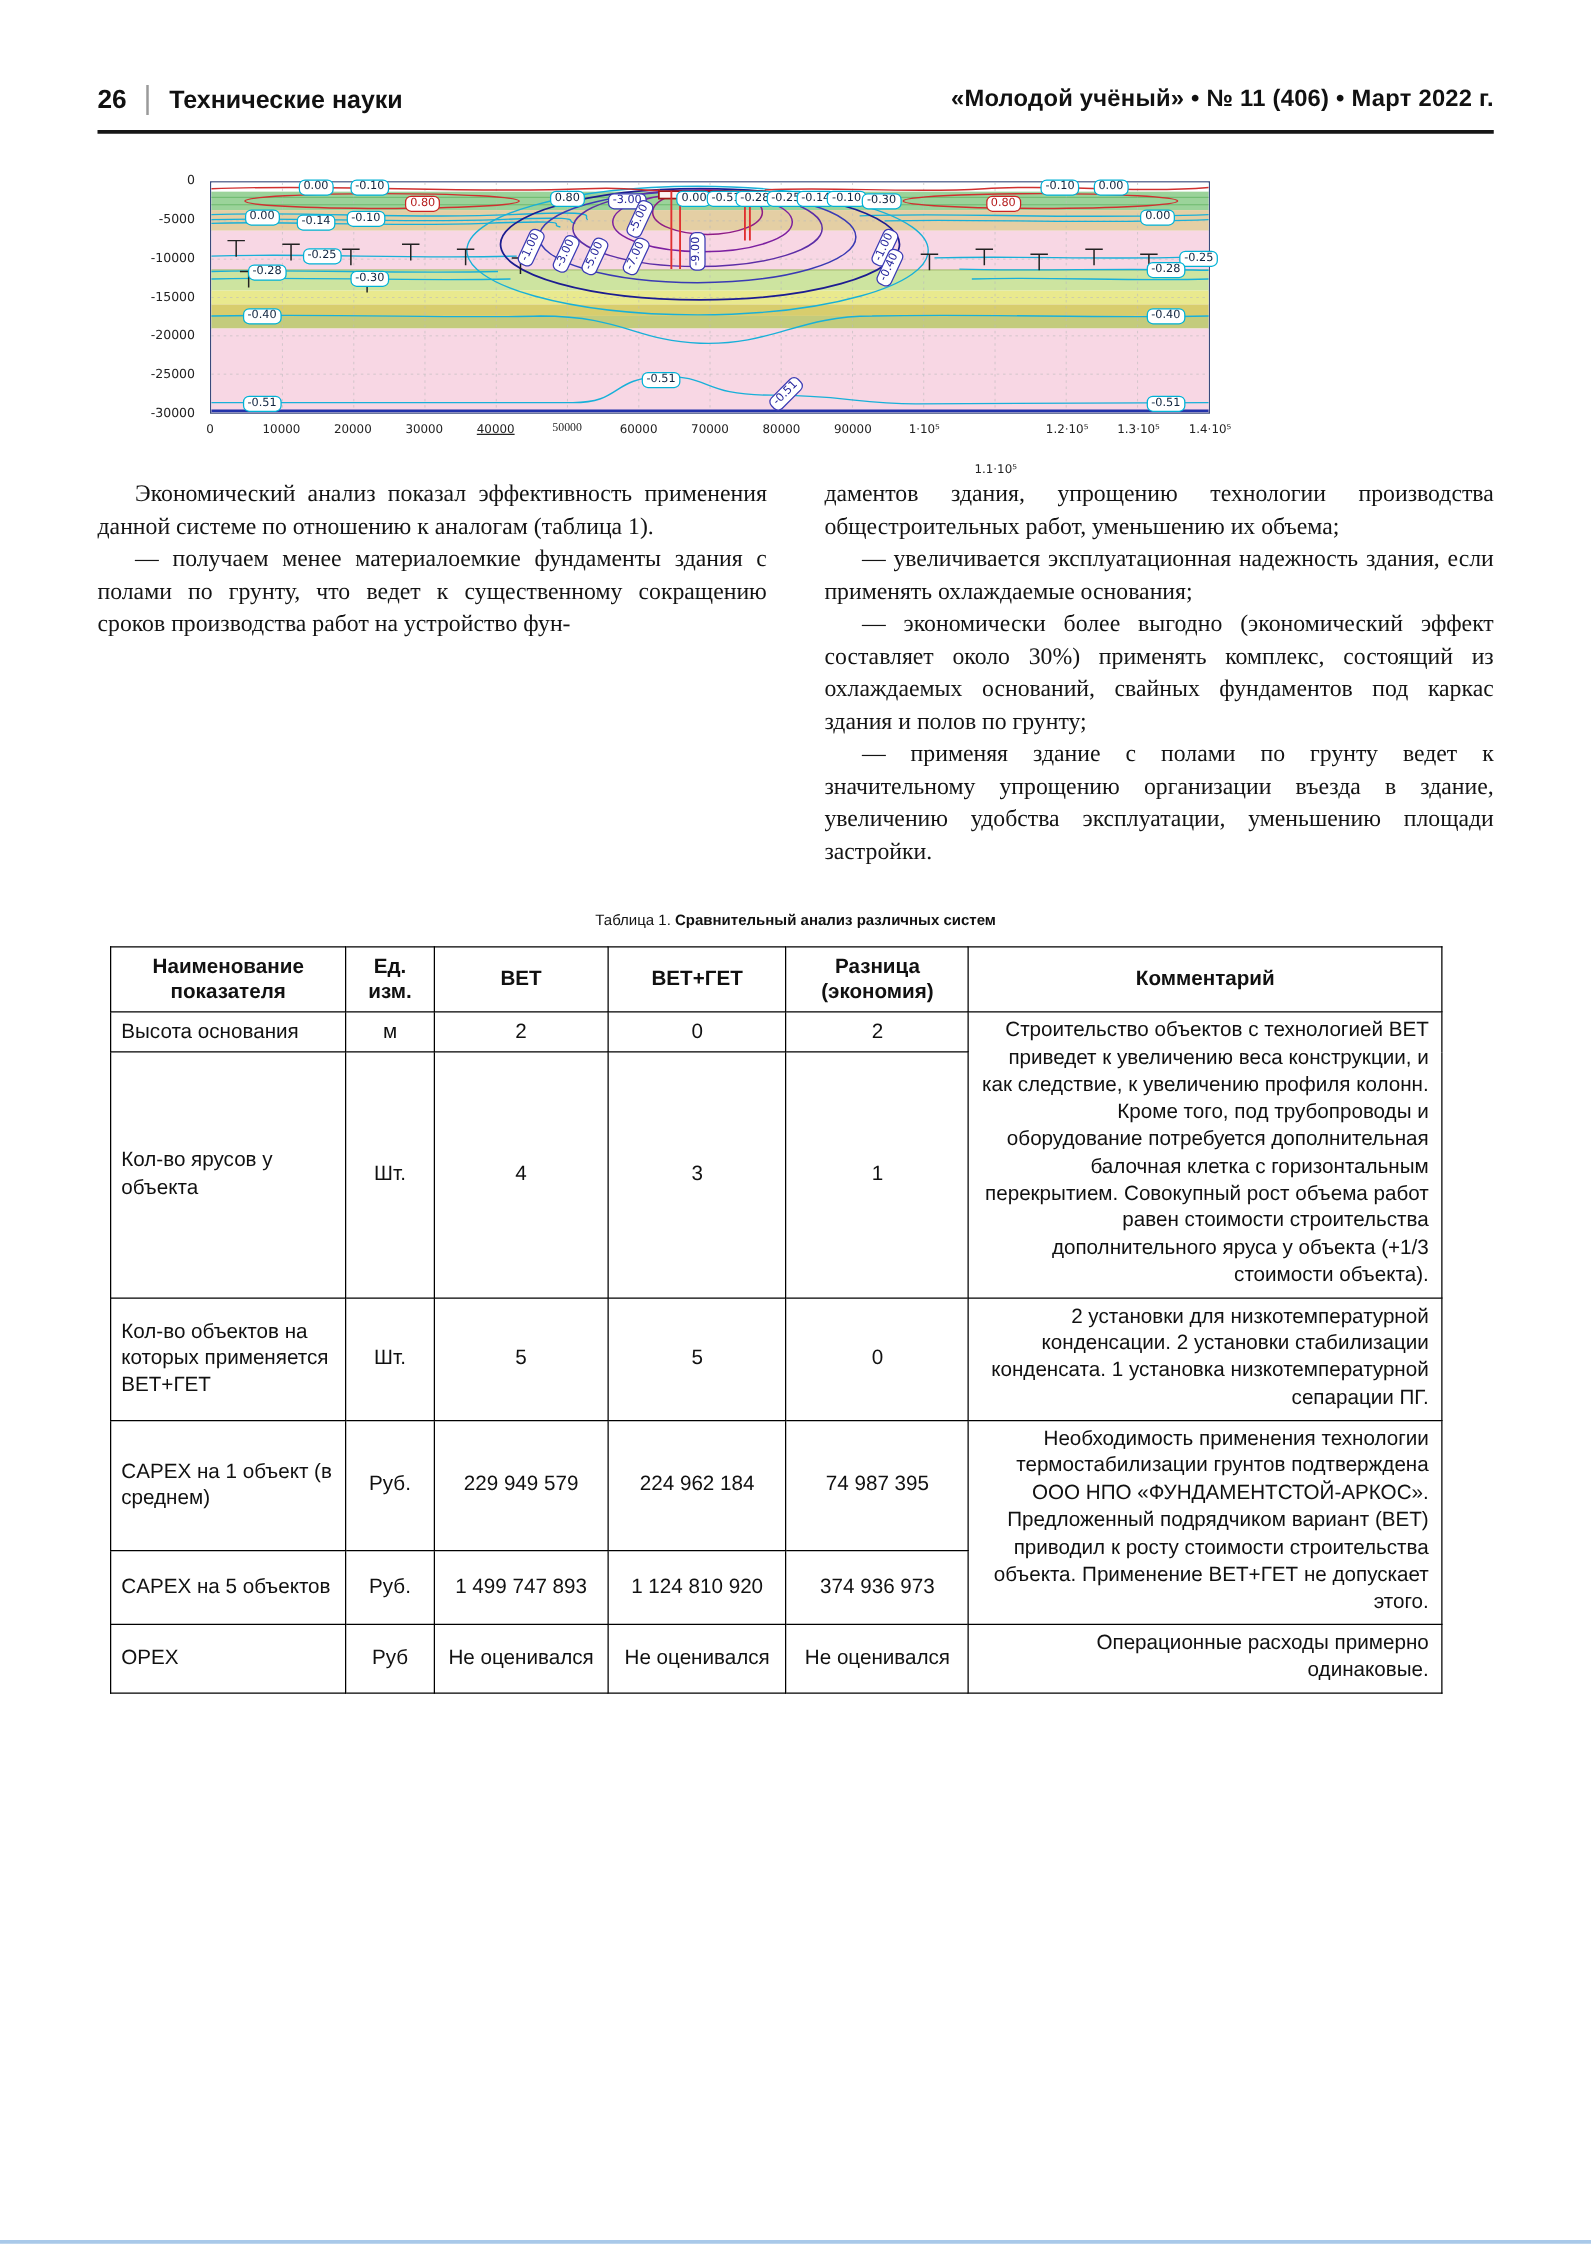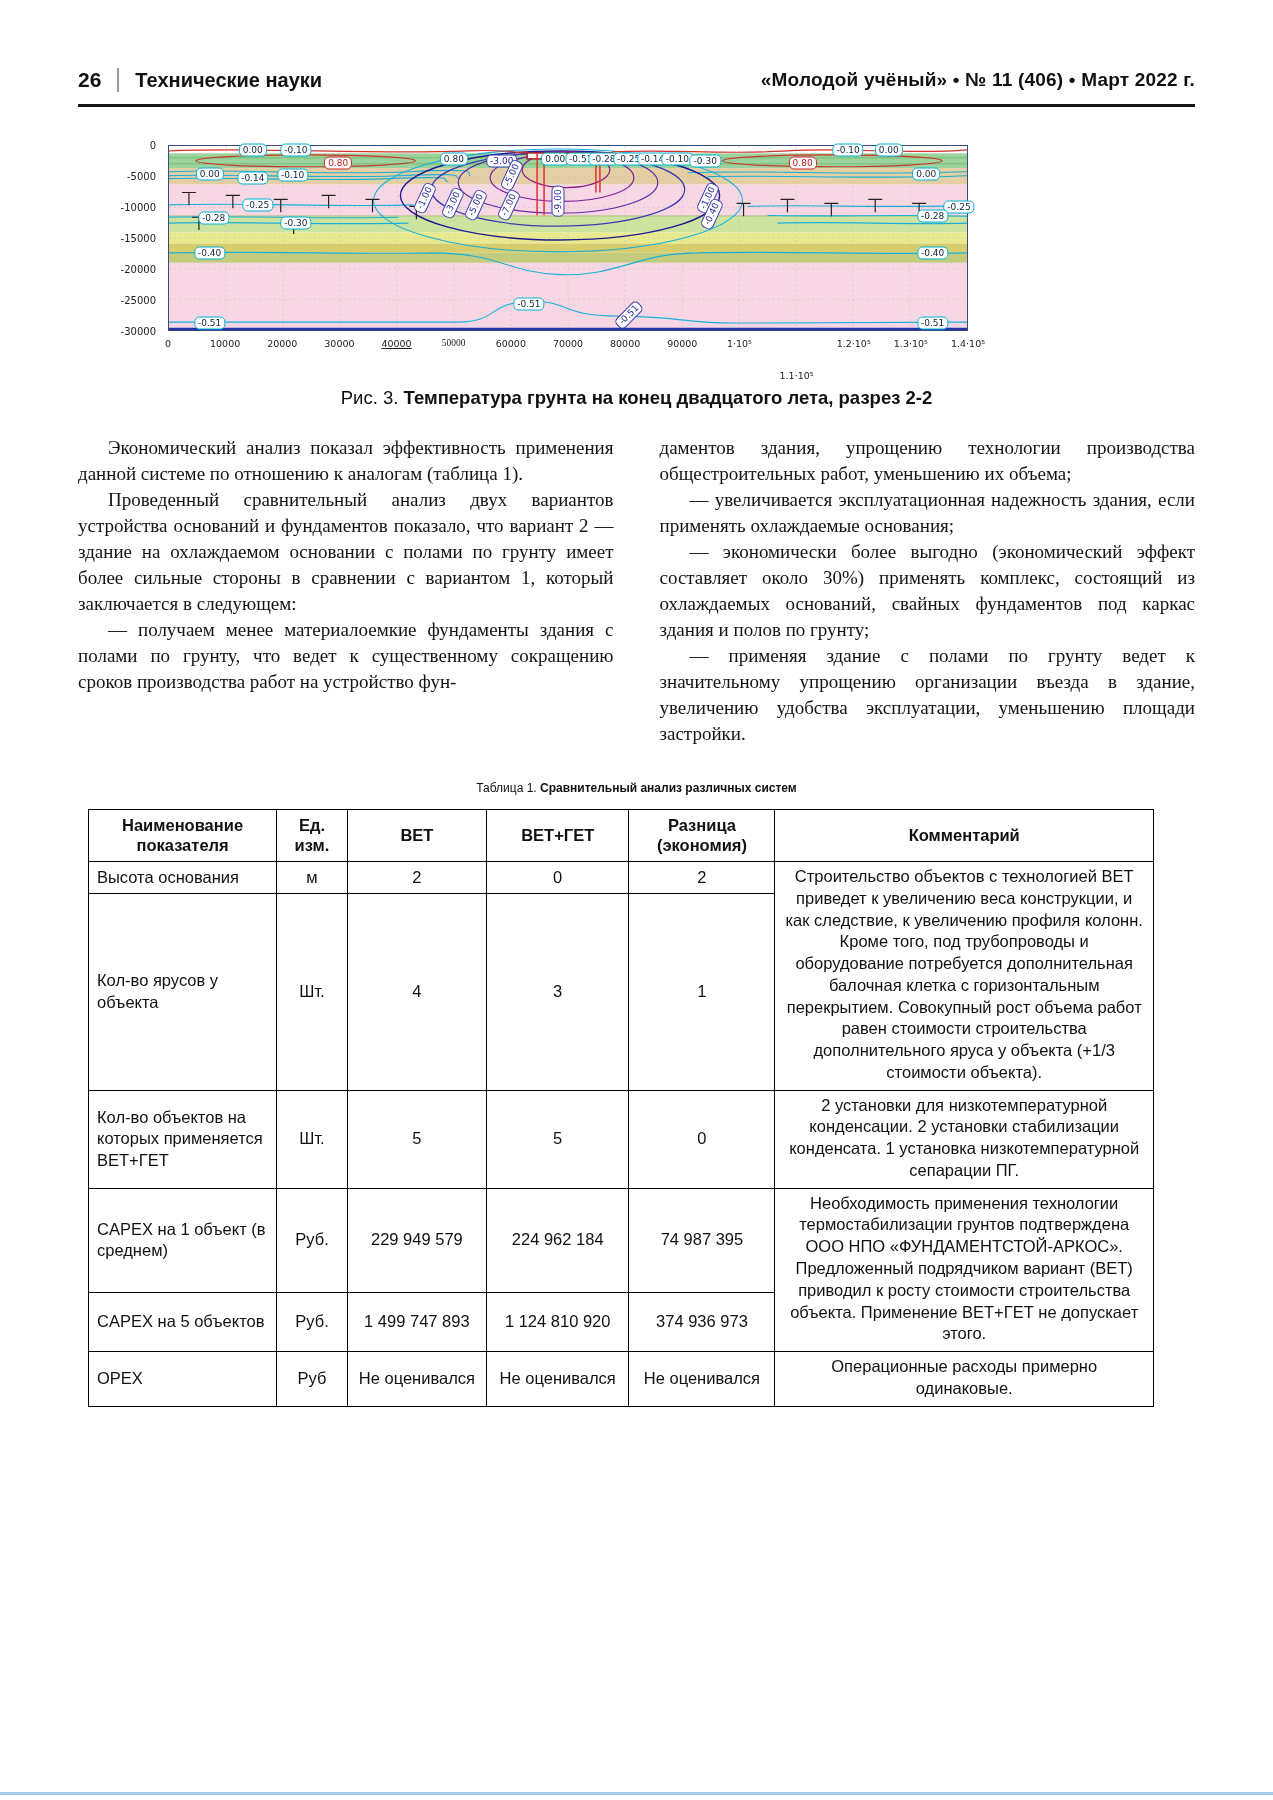--- a/index.html
+++ b/index.html
@@ -43,21 +43,21 @@
 
   
   .tcaption{text-align:center;margin-top:34px;font-size:12px}
   .tcaption .cap-bold{font-weight:bold}
   .cmp-table{margin-top:14px;margin-left:10px;border-collapse:collapse;width:1066px;
              font-size:16.5px;line-height:1.32;color:#111}
   .cmp-table th,.cmp-table td{border:1px solid #000;padding:3px 8px;vertical-align:middle}
   .cmp-table th{font-weight:bold;text-align:center;height:52px;line-height:1.2}
   .cmp-table td.num{text-align:center}
   .cmp-table td.name{text-align:left}
-  .cmp-table td.comment{vertical-align:top;text-align:center;padding:4px 10px 6px}
+  .cmp-table td.comment{vertical-align:top;text-align:right;padding:4px 10px 6px}
   .cmp-table tr.short td{height:32px}
 
   .footer-line{position:absolute;left:0;bottom:5px;width:100%;height:3px;background:#a9c9e9}
 </style>
 </head>
 <body>
 
 <div class="page">
 
   <div class="page-header">
@@ -197,30 +197,25 @@
           <span style="left: 50%;">70000</span>
           <span style="left: 57.1429%;">80000</span>
           <span style="left: 64.2857%; text-align: right;">90000</span>
           <span style="left: 71.4286%;">1·10⁵</span>
           <span style="left: 78.5714%; margin-top: 32px;">1.1·10⁵</span>
           <span style="left: 85.7143%;">1.2·10⁵</span>
           <span style="left: 92.8571%;">1.3·10⁵</span>
           <span style="left: 100%;">1.4·10⁵</span>
         </div>
     </div>
-    <div class="figcaption">
-      <span>Рис. 3.</span>
-      <span class="cap-bold">Температура грунта на конец двадцатого лета, разрез 2-2</span>
-    </div>
   </div>
 
   <div class="columns">
     <div class="col" id="col-left">
         <p class="ind">Экономический анализ показал эффективность применения данной системе по отношению к аналогам (таблица 1).</p>
-        <p class="ind">Проведенный сравнительный анализ двух вариантов устройства оснований и фундаментов показало, что вариант 2 — здание на охлаждаемом основании с полами по грунту имеет более сильные стороны в сравнении с вариантом 1, который заключается в следующем:</p>
         <p class="ind">— получаем менее материалоемкие фундаменты здания с полами по грунту, что ведет к существенному сокращению сроков производства работ на устройство фун-</p>
       </div>
     <div class="col" id="col-right">
         <p>даментов здания, упрощению технологии производства общестроительных работ, уменьшению их объема;</p>
         <p class="ind">— увеличивается эксплуатационная надежность здания, если применять охлаждаемые основания;</p>
         <p class="ind">— экономически более выгодно (экономический эффект составляет около 30%) применять комплекс, состоящий из охлаждаемых оснований, свайных фундаментов под каркас здания и полов по грунту;</p>
         <p class="ind">— применяя здание с полами по грунту ведет к значительному упрощению организации въезда в здание, увеличению удобства эксплуатации, уменьшению площади застройки.</p>
       </div>
   </div>
 

